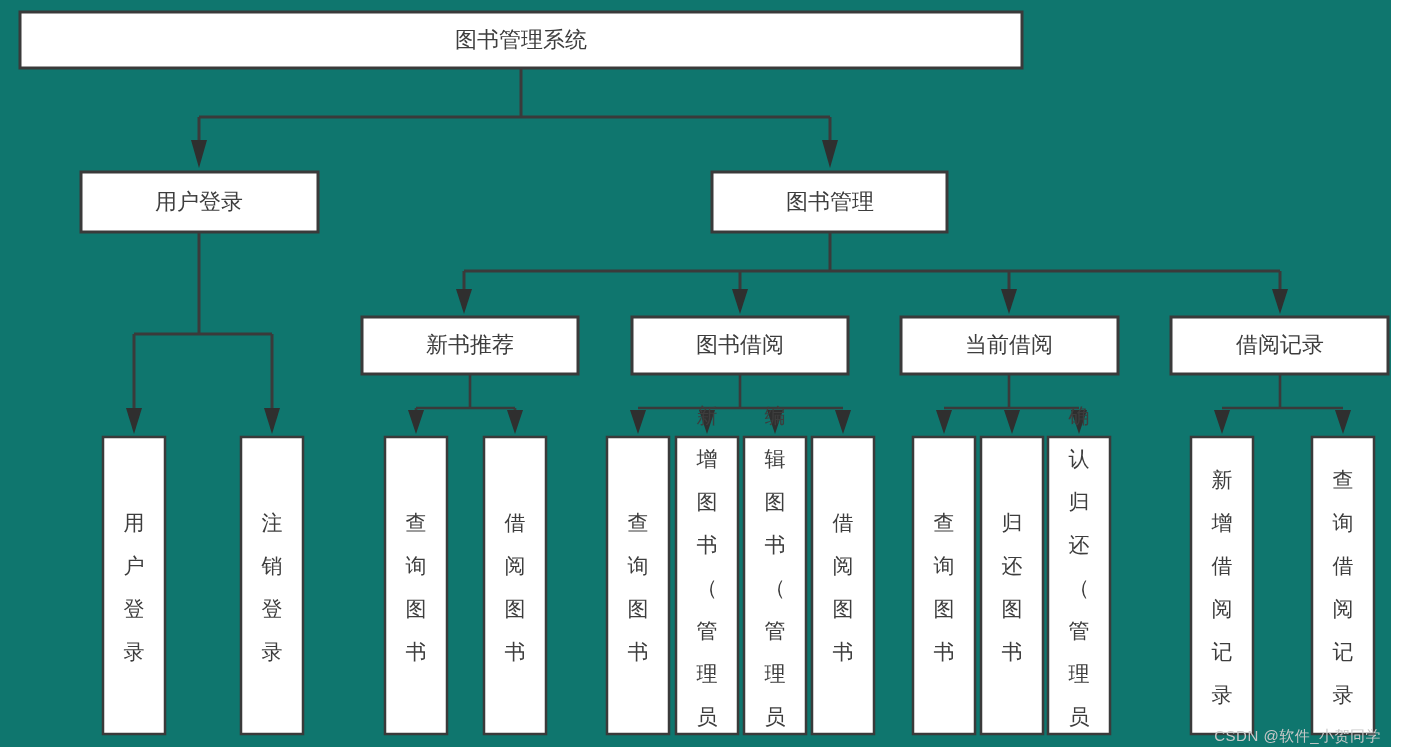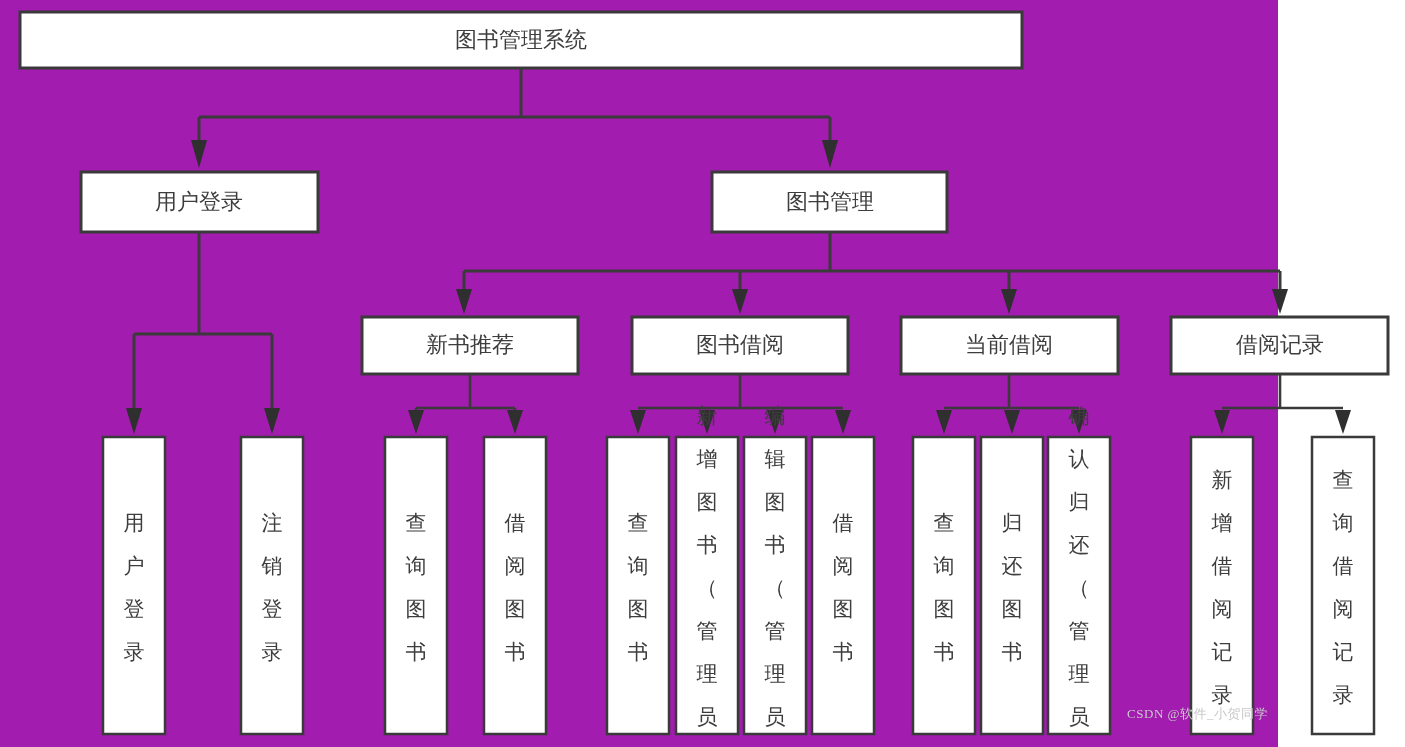--- a/index.html
+++ b/index.html
@@ -8,23 +8,23 @@
     background: #ffffff;
   }
   body {
     width: 1405px;
     height: 747px;
     overflow: hidden;
     font-family: "DejaVu Sans", "Liberation Sans", sans-serif;
   }
   #diagram-root {
     position: relative;
-    width: 1278px;
+    width: 1391px;
     height: 747px;
-    background: #a21caf;
+    background: #0f766e;
   }
   svg.diagram-canvas {
     position: absolute;
     top: 0;
     left: 0;
     width: 1405px;
     height: 747px;
   }
   .node-box {
     fill: #ffffff;
@@ -58,23 +58,23 @@
   }
   .node-label-v {
     font-family: "DejaVu Sans", "Liberation Sans", sans-serif;
     font-size: 21px;
     fill: #3d3d3d;
     text-anchor: middle;
   }
   .watermark-text {
     position: absolute;
     right: 10px;
-    bottom: 24px;
-    font-family: Liberation Serif, serif;
-    font-size: 13px;
+    bottom: 1px;
+    font-family: Liberation Sans, sans-serif;
+    font-size: 15px;
     color: #c8c8c8;
     white-space: nowrap;
     letter-spacing: 0.5px;
     pointer-events: none;
   }
 </style>
 </head>
 <body>
 
 <div id="diagram-root">

